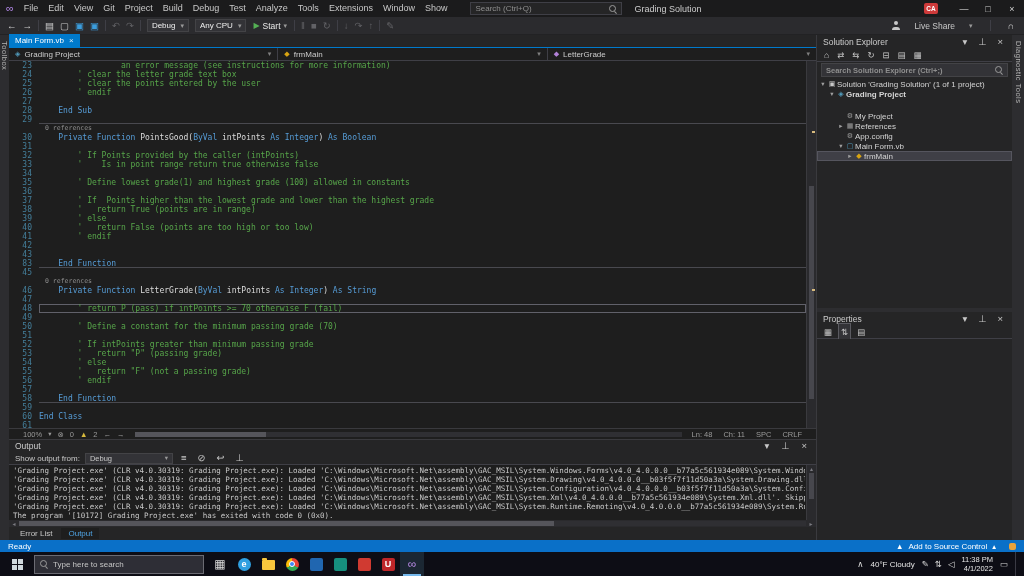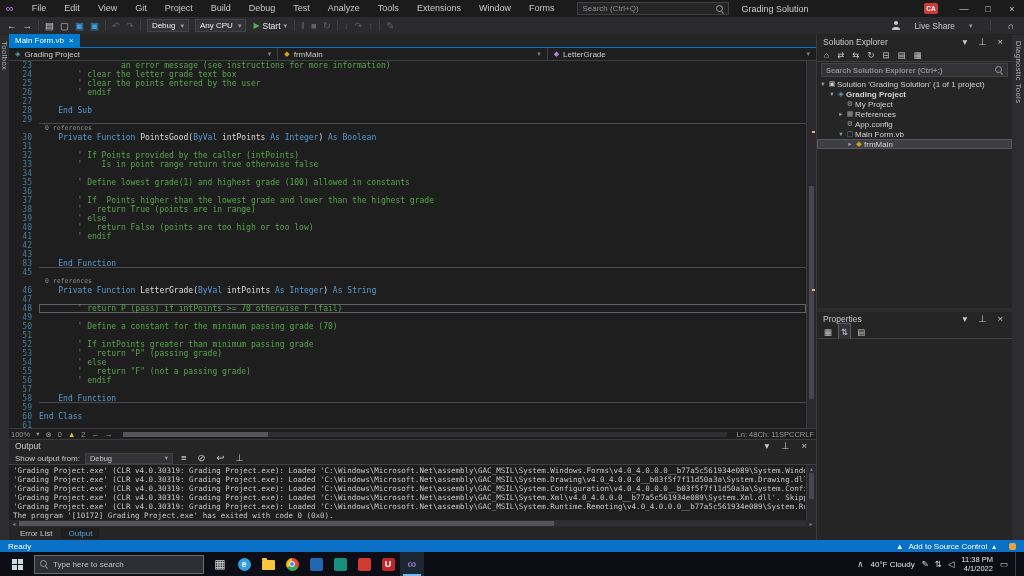--- a/index.html
+++ b/index.html
@@ -1,21 +1,21 @@
 <!DOCTYPE html>
 <html><head>
 <meta charset="utf-8">
 <style>
 *{margin:0;padding:0;box-sizing:border-box;}
 html,body{width:1024px;height:576px;overflow:hidden;background:#2d2d30;font-family:"Liberation Sans",sans-serif;}
 .vs{display:flex;flex-direction:column;width:1024px;height:576px;}
 
 .titlebar{height:17px;background:#1b1b1c;display:flex;align-items:center;color:#c8c8c8;font-size:9px;flex:0 0 17px;}
 .app-icon{color:#b287e8;font-size:11px;margin:0 5px 0 6px;line-height:17px;}
-.menu-item{padding:0 5px;line-height:17px;cursor:default;margin-left:8px;}
+.menu-item{padding:0 5px;line-height:17px;cursor:default;}
 .tb-search{width:152px;height:13px;background:#252526;border:1px solid #3f3f46;color:#8f8f8f;font-size:8px;display:flex;align-items:center;gap:4px;padding:0 4px;margin-left:18px;}
 .tb-search .ph{flex:1;overflow:hidden;white-space:nowrap;}
 .mag{width:8px;height:8px;position:relative;display:inline-block;flex:0 0 8px;}
 .mag::before{content:"";position:absolute;top:0;left:0;width:5px;height:5px;border:1px solid #9a9a9a;border-radius:50%;}
 .mag::after{content:"";position:absolute;bottom:0;right:0;width:3px;height:1px;background:#9a9a9a;transform:rotate(45deg);}
 .win-title{margin-left:12px;color:#cccccc;}
 .tb-right{margin-left:auto;display:flex;align-items:center;height:17px;}
 .acct-badge{width:14px;height:11px;background:#ce3a3a;color:#fff;font-size:6.5px;font-weight:bold;display:flex;align-items:center;justify-content:center;border-radius:2px;margin-right:14px;}
 .win-btn{width:24px;height:17px;display:flex;align-items:center;justify-content:center;color:#cfcfcf;font-size:9px;}
 
@@ -60,25 +60,25 @@
 .ltext.lens{font-size:6.5px;color:#8f8f8f;padding-left:6px;}
 .tk-c{color:#57a64a;}
 .tk-k{color:#569cd6;}
 .tk-p{color:#dcdcdc;}
 .code-line.sep .ltext{border-bottom:1px solid #49494f;}
 .code-line.cur .ltext{box-shadow:inset 0 0 0 1px #61616a;}
 .ed-scroll{position:absolute;top:0;right:0;bottom:0;width:10px;background:#2a2a2d;border-left:1px solid #3a3a3e;}
 .ed-thumb{position:absolute;left:2px;right:2px;top:34%;height:58%;background:#47474d;}
 .ed-mark{position:absolute;right:1px;width:3px;height:2px;background:#d7ba7d;}
 
-.ed-status{height:11px;background:#1e1e1e;border-top:1px solid #3a3a3e;display:flex;align-items:center;gap:6px;padding:0 2px;font-size:7.5px;color:#9a9a9a;flex:0 0 11px;}
+.ed-status{height:11px;background:#1e1e1e;border-top:1px solid #3a3a3e;display:flex;align-items:center;gap:6px;padding:0 14px;font-size:7.5px;color:#9a9a9a;flex:0 0 11px;}
 .ed-status .warn{color:#d7ba3d;}
 .hscroll-track{flex:1;height:5px;background:#2f2f33;position:relative;margin:0 4px;}
 .hscroll-thumb{position:absolute;left:0;top:0;bottom:0;width:24%;background:#55555b;}
-.pos-group{display:flex;color:#9a9a9a;}
+.pos-group{display:flex;gap:11px;color:#9a9a9a;}
 
 .output{height:88px;background:#252526;display:flex;flex-direction:column;flex:0 0 88px;border-top:1px solid #3a3a3e;}
 .out-header{height:12px;display:flex;align-items:center;padding:0 6px;color:#cccccc;font-size:8.5px;}
 .out-header .hicons{margin-left:auto;display:flex;gap:6px;color:#9a9a9a;font-size:8px;}
 .out-toolbar{height:13px;display:flex;align-items:center;gap:5px;padding:0 6px;border-bottom:1px solid #3f3f46;font-size:8px;color:#c8c8c8;}
 .out-combo{width:88px;height:11px;background:#333337;border:1px solid #434346;display:flex;align-items:center;padding:0 4px;font-size:7.5px;}
 .out-combo .caret{margin-left:auto;color:#9a9a9a;font-size:6.5px;}
 .out-body{flex:1;position:relative;background:#1e1e1e;overflow:hidden;}
 .out-lines{position:absolute;inset:1px 11px 0 4px;overflow:hidden;}
 .out-line{font:7.5px/9px "DejaVu Sans Mono",monospace;white-space:pre;color:#c8c8c8;}
@@ -158,21 +158,21 @@
         <span class="menu-item">View</span>
         <span class="menu-item">Git</span>
         <span class="menu-item">Project</span>
         <span class="menu-item">Build</span>
         <span class="menu-item">Debug</span>
         <span class="menu-item">Test</span>
         <span class="menu-item">Analyze</span>
         <span class="menu-item">Tools</span>
         <span class="menu-item">Extensions</span>
         <span class="menu-item">Window</span>
-        <span class="menu-item">Forms</span>
+        <span class="menu-item">Show</span>
       </span>
     <div class="tb-search">
       <span class="ph">Search (Ctrl+Q)</span>
       <span class="mag"></span>
     </div>
     <span class="win-title">Grading Solution</span>
     <div class="tb-right">
       <span class="acct-badge">CA</span>
       <span class="win-btn">—</span>
       <span class="win-btn">□</span>
@@ -528,21 +528,21 @@
           <div class="tree-row" style="padding-left: 2px;">
             <span class="tree-arrow">▾</span>
             <span class="tree-icon ic-solution">▣</span>
             <span class="tree-label">Solution 'Grading Solution' (1 of 1 project)</span>
           </div>
           <div class="tree-row" style="padding-left: 11px;">
             <span class="tree-arrow">▾</span>
             <span class="tree-icon ic-project">◈</span>
             <span class="tree-label bold">Grading Project</span>
           </div>
-          <div class="tree-row" style="padding-left: 20px;">
+          <div class="tree-row" style="padding-left: 20px; margin-top: 12px;">
             <span class="tree-arrow"></span>
             <span class="tree-icon ic-myproject">⚙</span>
             <span class="tree-label">My Project</span>
           </div>
           <div class="tree-row" style="padding-left: 20px;">
             <span class="tree-arrow">▸</span>
             <span class="tree-icon ic-references">▦</span>
             <span class="tree-label">References</span>
           </div>
           <div class="tree-row" style="padding-left: 20px;">

